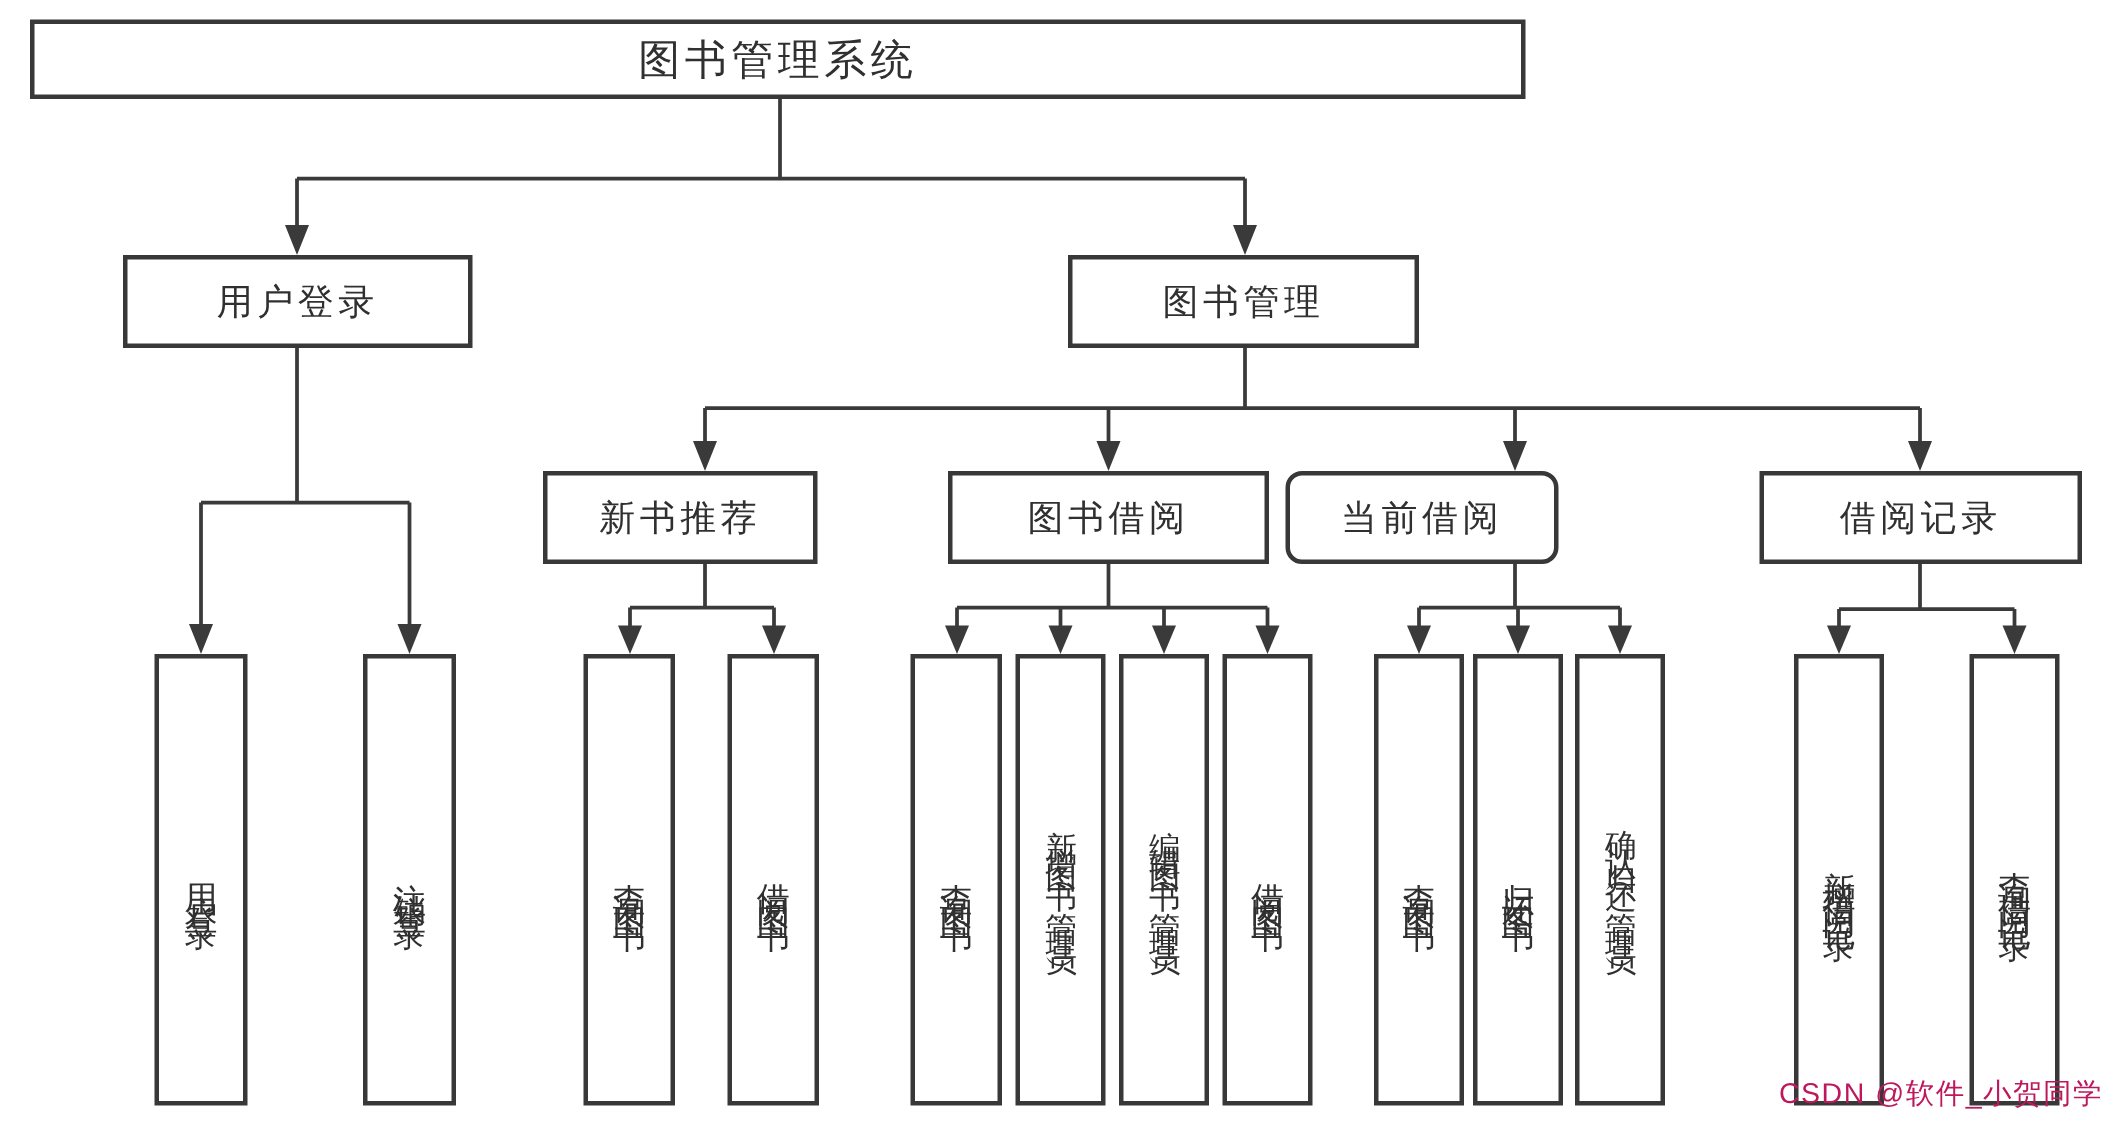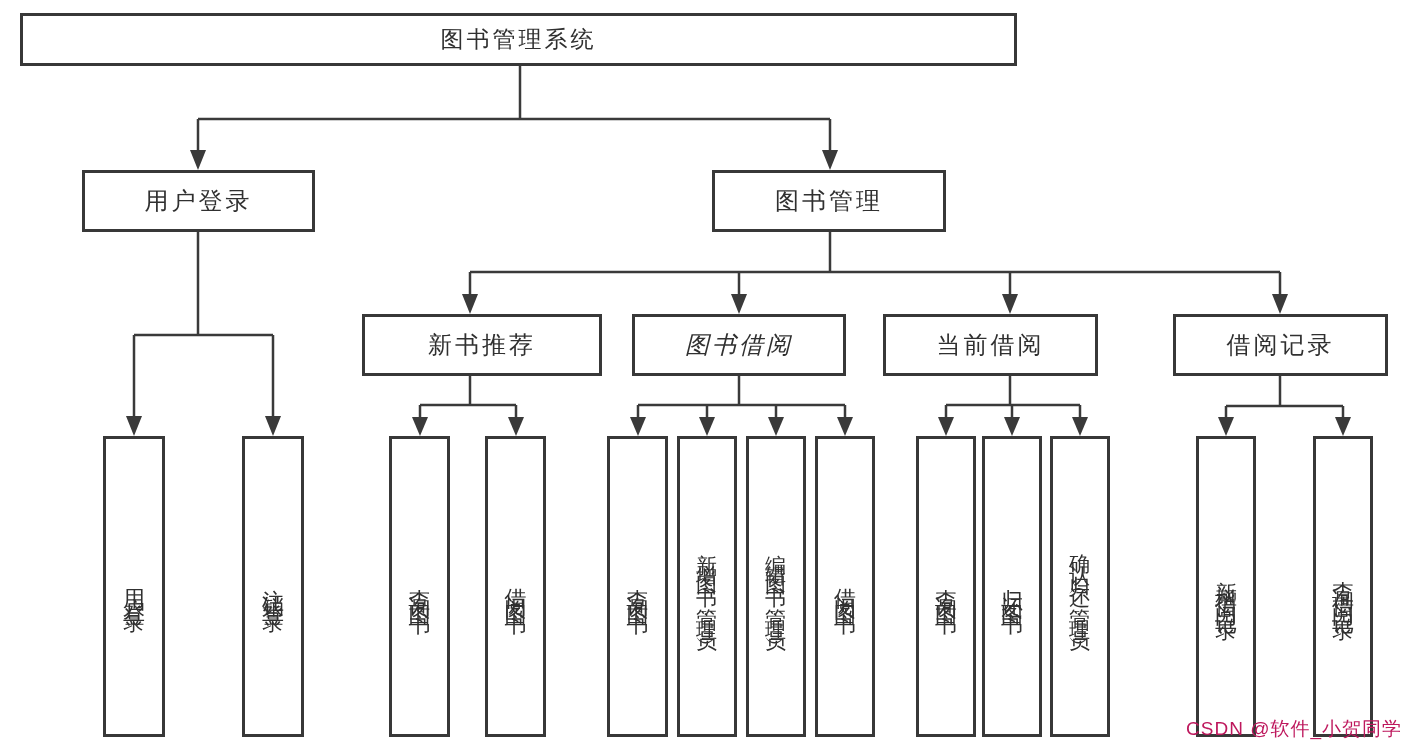--- a/index.html
+++ b/index.html
@@ -29,21 +29,21 @@
     justify-content: center;
     color: #303030;
     z-index: 1;
   }
   .h-label {
     font-size: 24px;
     letter-spacing: 3px;
     white-space: nowrap;
   }
   .root-label {
-    font-size: 23px;
+    font-size: 28px;
     letter-spacing: 3px;
     white-space: nowrap;
   }
   .leaf span {
     writing-mode: vertical-rl;
     font-size: 22px;
     letter-spacing: 8px;
     line-height: 1;
     white-space: nowrap;
   }
@@ -137,27 +137,27 @@
     <span class="root-label">图书管理系统</span>
   </div>
 
   <div class="box" style="left:82px; top:170px; width:233px; height:62px;">
     <span class="h-label">用户登录</span>
   </div>
   <div class="box" style="left:712px; top:170px; width:234px; height:62px;justify-content:center;">
     <span class="h-label">图书管理</span>
   </div>
 
-  <div class="box" style="left:362px; top:314px; width:240px; height:62px;align-items:center;">
+  <div class="box" style="left:362px; top:314px; width:183px; height:62px;align-items:center;">
     <span class="h-label">新书推荐</span>
   </div>
-  <div class="box" style="left:632px; top:314px; width:214px; height:62px;font-style:italic;">
+  <div class="box" style="left:632px; top:314px; width:214px; height:62px;">
     <span class="h-label">图书借阅</span>
   </div>
-  <div class="box" style="left:883px; top:314px; width:215px; height:62px;">
+  <div class="box" style="left:857px; top:314px; width:182px; height:62px;border-radius:11px;">
     <span class="h-label">当前借阅</span>
   </div>
   <div class="box" style="left:1173px; top:314px; width:215px; height:62px;">
     <span class="h-label">借阅记录</span>
   </div>
 
   <div class="box leaf" style="left:103px; top:436px; width:62px; height:301px;">
     <span>用户登录</span>
   </div>
   <div class="box leaf" style="left:242px; top:436px; width:62px; height:301px;">

